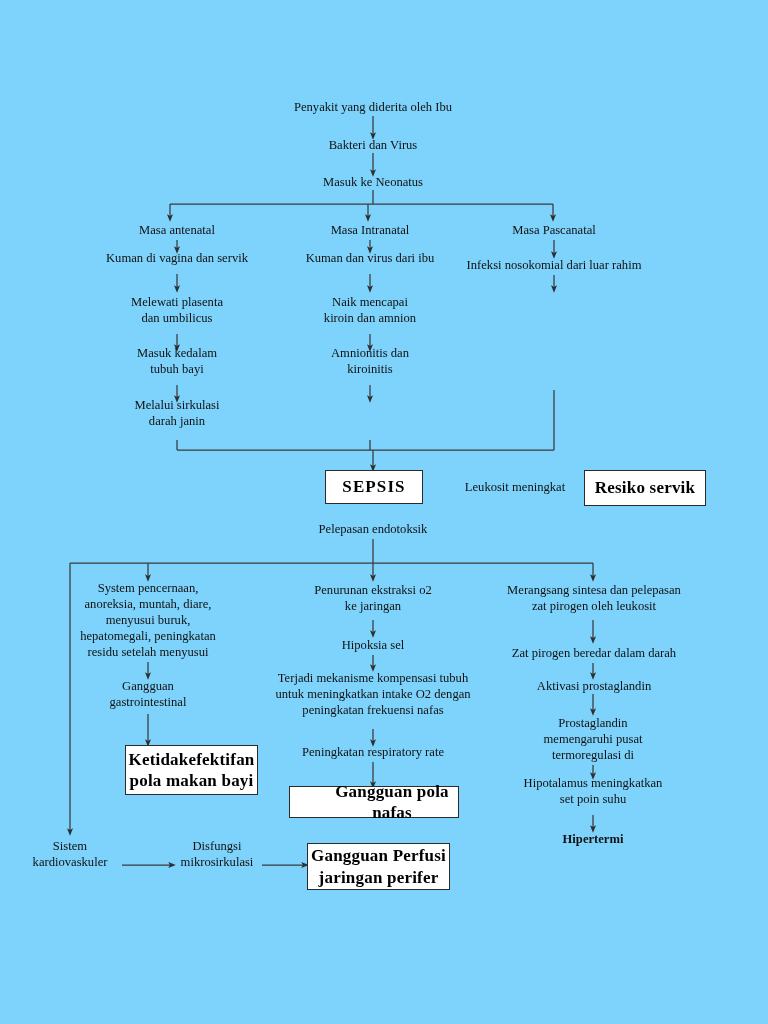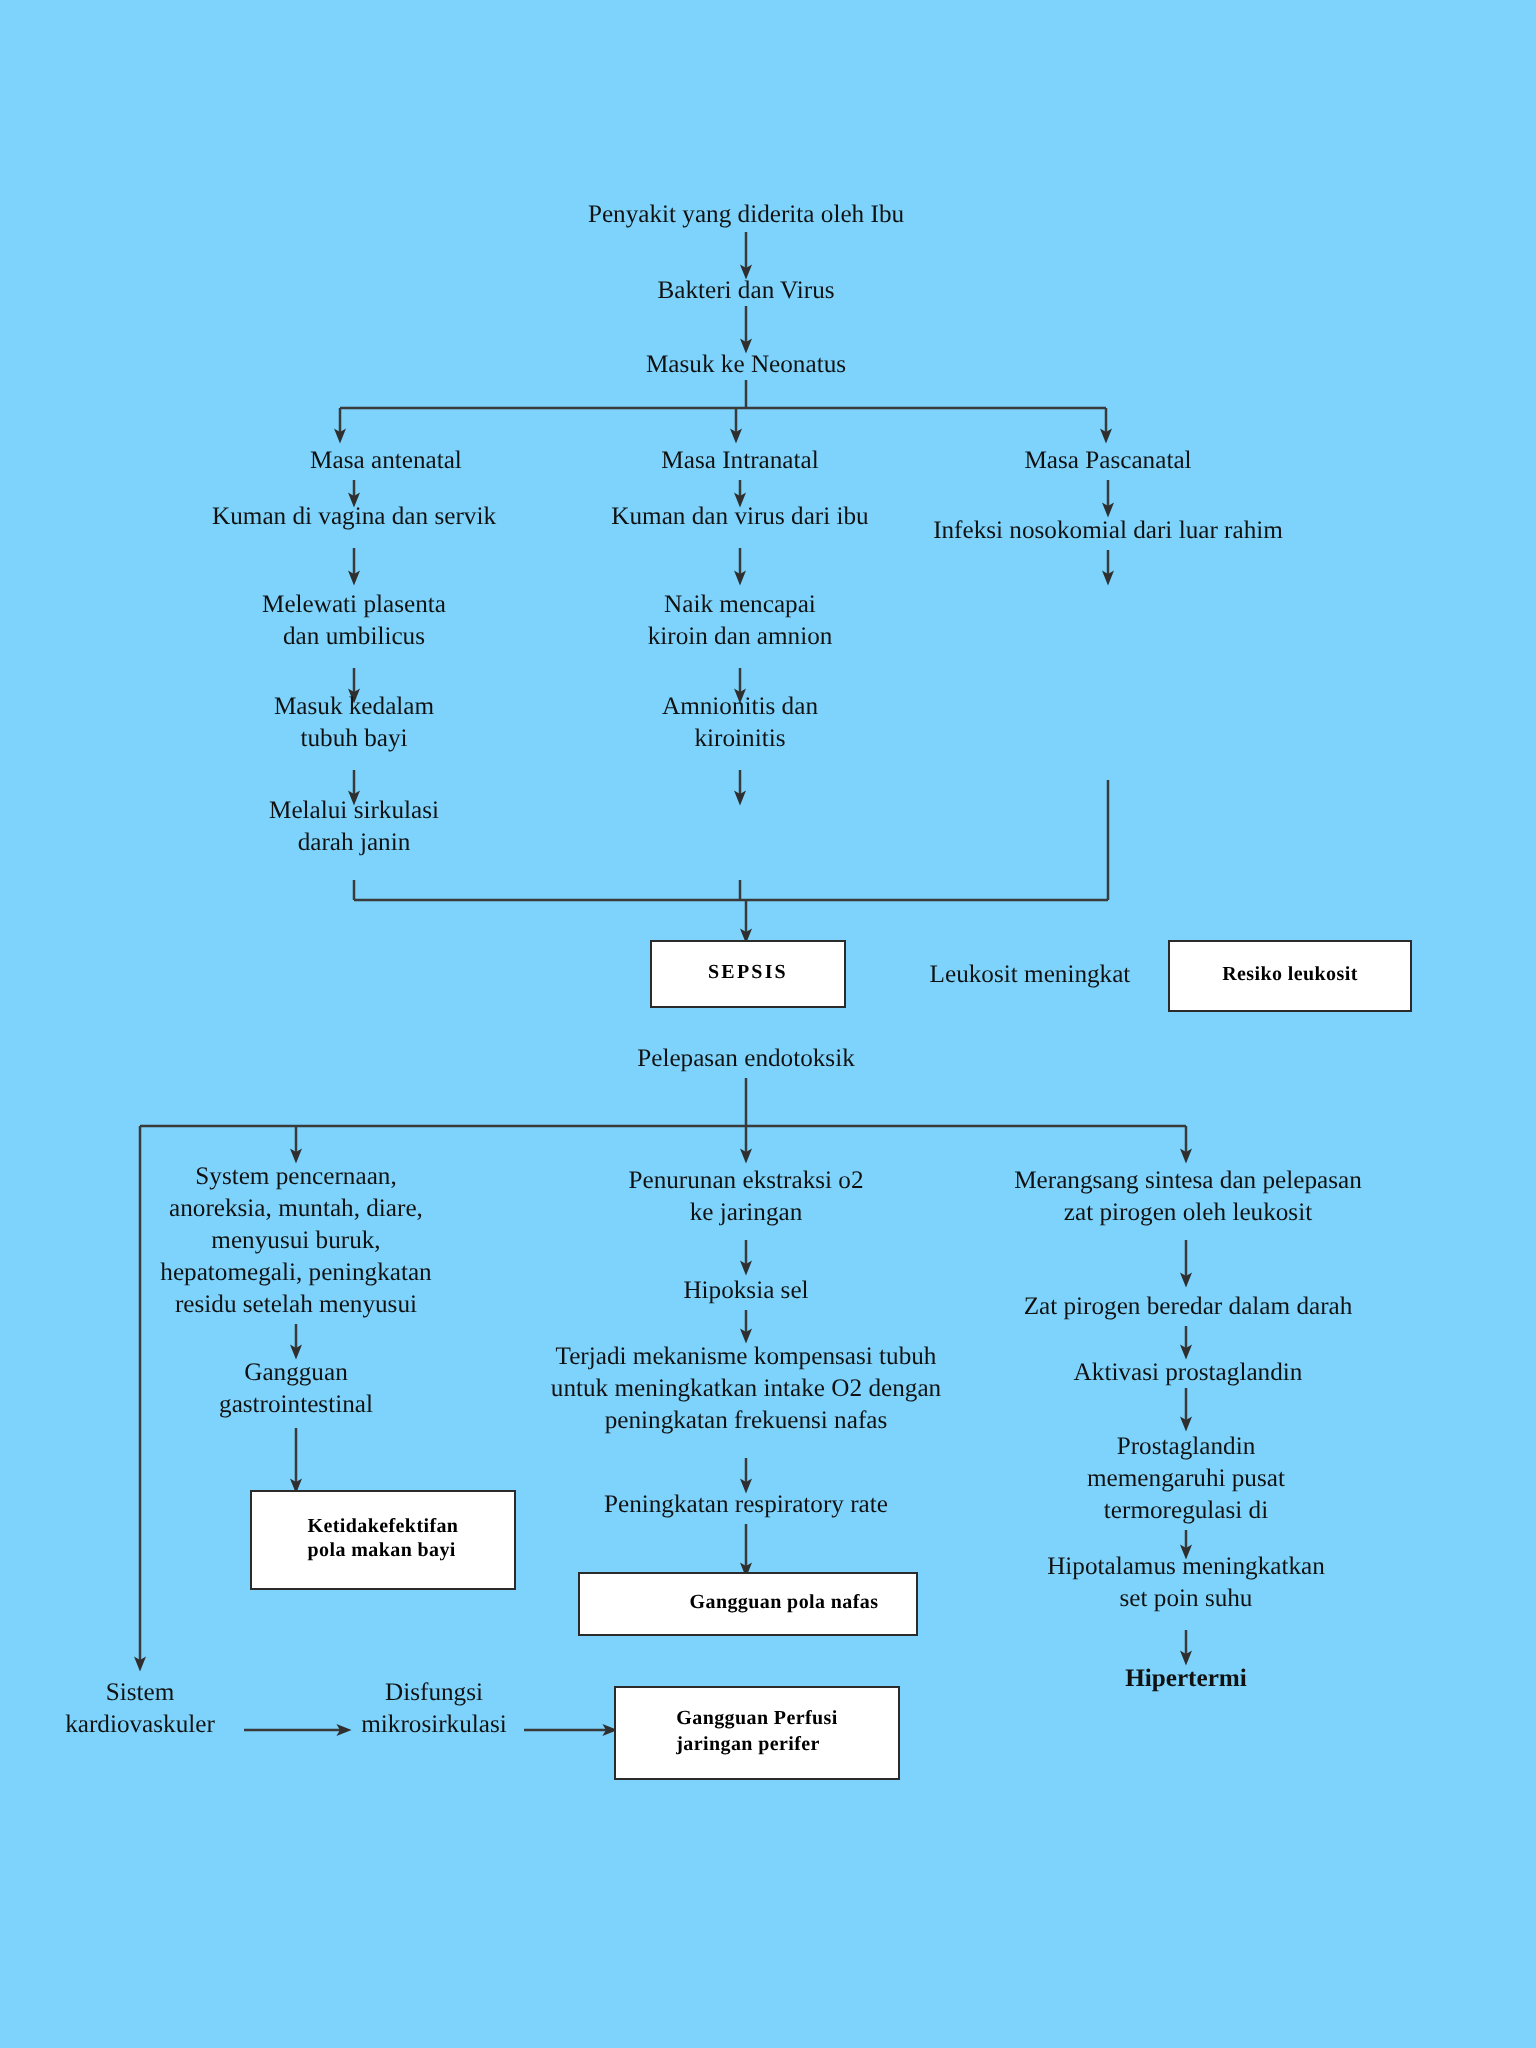--- a/index.html
+++ b/index.html
@@ -38,22 +38,23 @@
     font-weight: bold;
   }
   .boxed {
     position: absolute;
     box-sizing: border-box;
     border: 1.4px solid #2b2b2b;
     background: #ffffff;
     display: flex;
     align-items: center;
     justify-content: center;
+    text-align: center;
     font-weight: bold;
-    font-size: 10px;
+    font-size: 17px;
     line-height: 1.25;
     white-space: pre-line;
     letter-spacing: 0.2px;
     color: #000000;
   }
   .boxed.sepsis {
     letter-spacing: 1.1px;
   }
 </style>
 </head>
@@ -120,42 +121,42 @@
 
       <line x1="122" y1="865" x2="172" y2="865" marker-end="url(#arrow)"></line>
       <line x1="262" y1="865" x2="305" y2="865" marker-end="url(#arrow)"></line>
     </g>
   </svg>
 
   <div class="node" style="left:253px; top:99px; width:240px;">Penyakit yang diderita oleh Ibu</div>
   <div class="node" style="left:293px; top:137px; width:160px;">Bakteri dan Virus</div>
   <div class="node" style="left:293px; top:174px; width:160px;">Masuk ke Neonatus</div>
 
-  <div class="node" style="left:118px; top:222px; width:150px;">Masa antenatal</div>
+  <div class="node" style="left:102px; top:222px; width:150px;">Masa antenatal</div>
   <div class="node" style="left:84px; top:250px; width:186px;">Kuman di vagina dan servik</div>
   <div class="node" style="left:102px; top:294px; width:150px;">Melewati plasenta
 dan umbilicus</div>
   <div class="node" style="left:102px; top:345px; width:150px;">Masuk kedalam
 tubuh bayi</div>
   <div class="node" style="left:102px; top:397px; width:150px;">Melalui sirkulasi
 darah janin</div>
 
   <div class="node" style="left:295px; top:222px; width:150px;">Masa Intranatal</div>
   <div class="node" style="left:280px; top:250px; width:180px;">Kuman dan virus dari ibu</div>
   <div class="node" style="left:290px; top:294px; width:160px;">Naik mencapai
 kiroin dan amnion</div>
   <div class="node" style="left:290px; top:345px; width:160px;">Amnionitis dan
 kiroinitis</div>
 
   <div class="node" style="left:479px; top:222px; width:150px;">Masa Pascanatal</div>
   <div class="node" style="left:448px; top:257px; width:212px;">Infeksi nosokomial dari luar rahim</div>
 
   <div class="boxed sepsis" style="left:325px; top:470px; width:98px; height:34px;">SEPSIS</div>
   <div class="node" style="left:440px; top:479px; width:150px;">Leukosit meningkat</div>
-  <div class="boxed" style="left:584px; top:470px; width:122px; height:36px;">Resiko leukosit</div>
+  <div class="boxed" style="left:584px; top:470px; width:122px; height:36px;">Resiko servik</div>
 
   <div class="node" style="left:283px; top:521px; width:180px;">Pelepasan endotoksik</div>
 
   <div class="node" style="left:58px; top:580px; width:180px;">System pencernaan,
 anoreksia, muntah, diare,
 menyusui buruk,
 hepatomegali, peningkatan
 residu setelah menyusui</div>
   <div class="node" style="left:73px; top:678px; width:150px;">Gangguan
 gastrointestinal</div>

